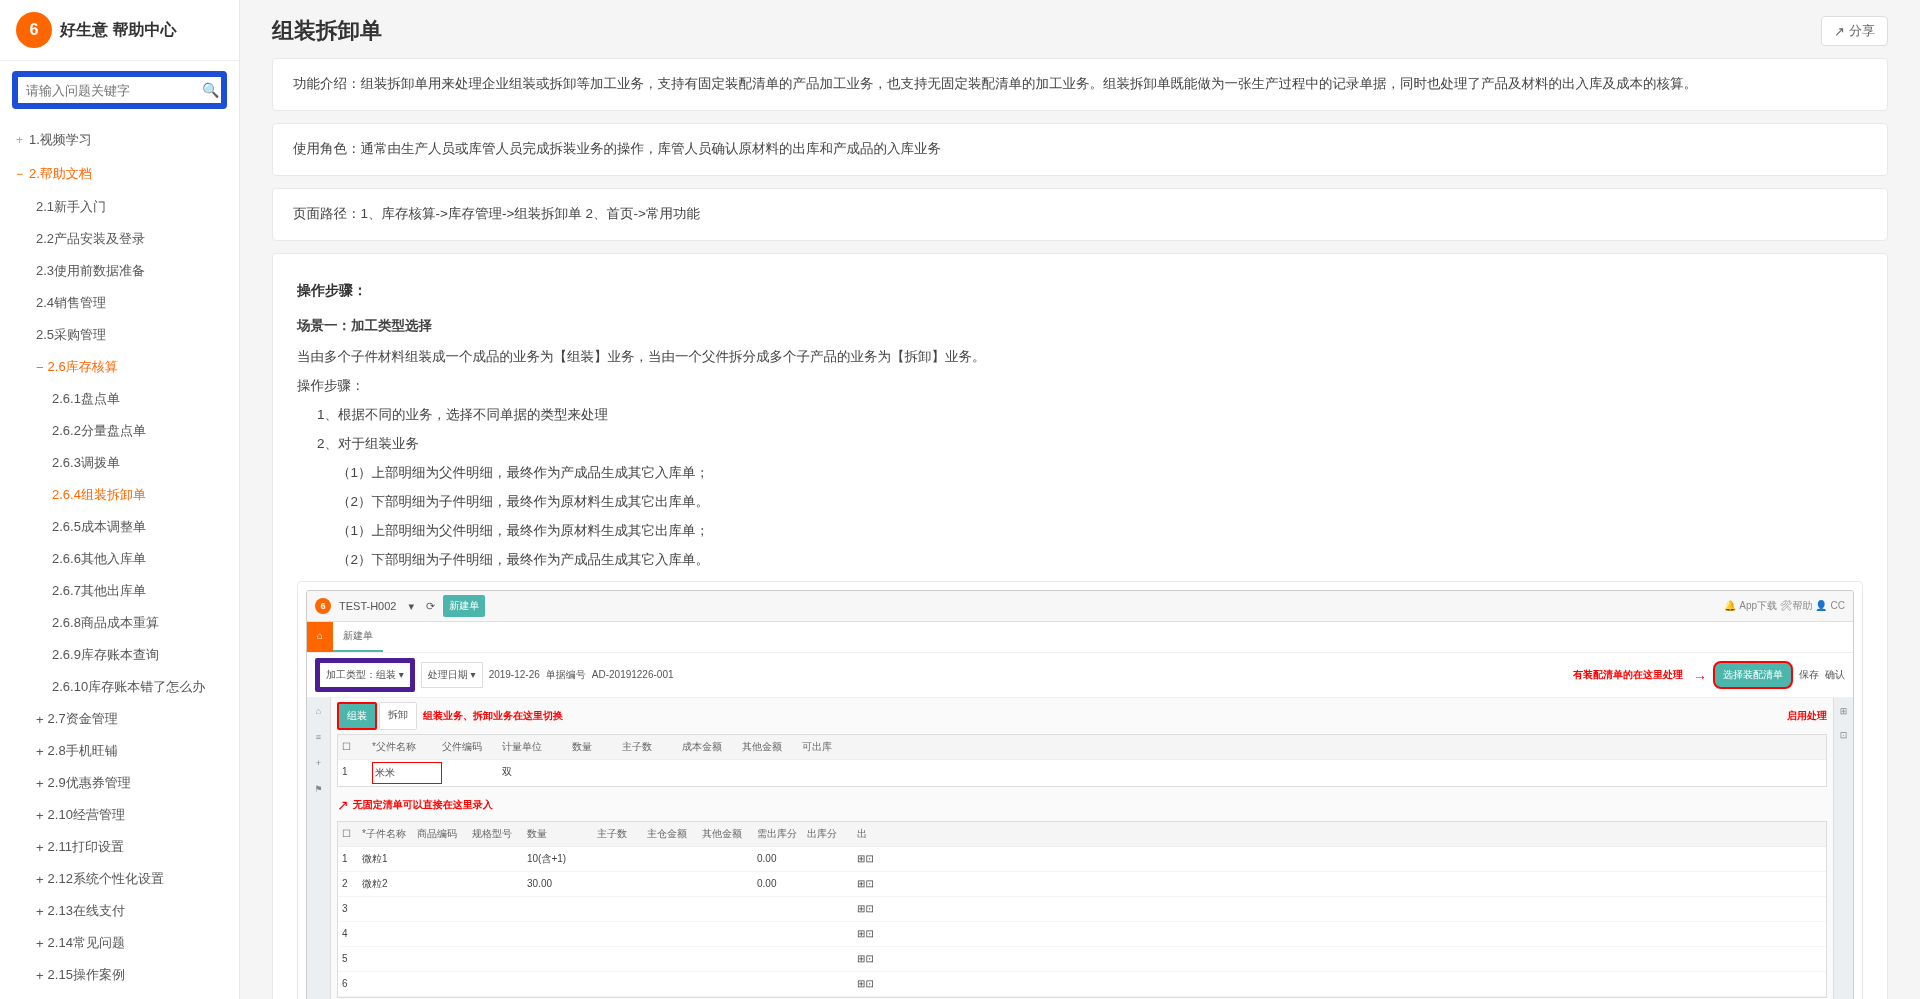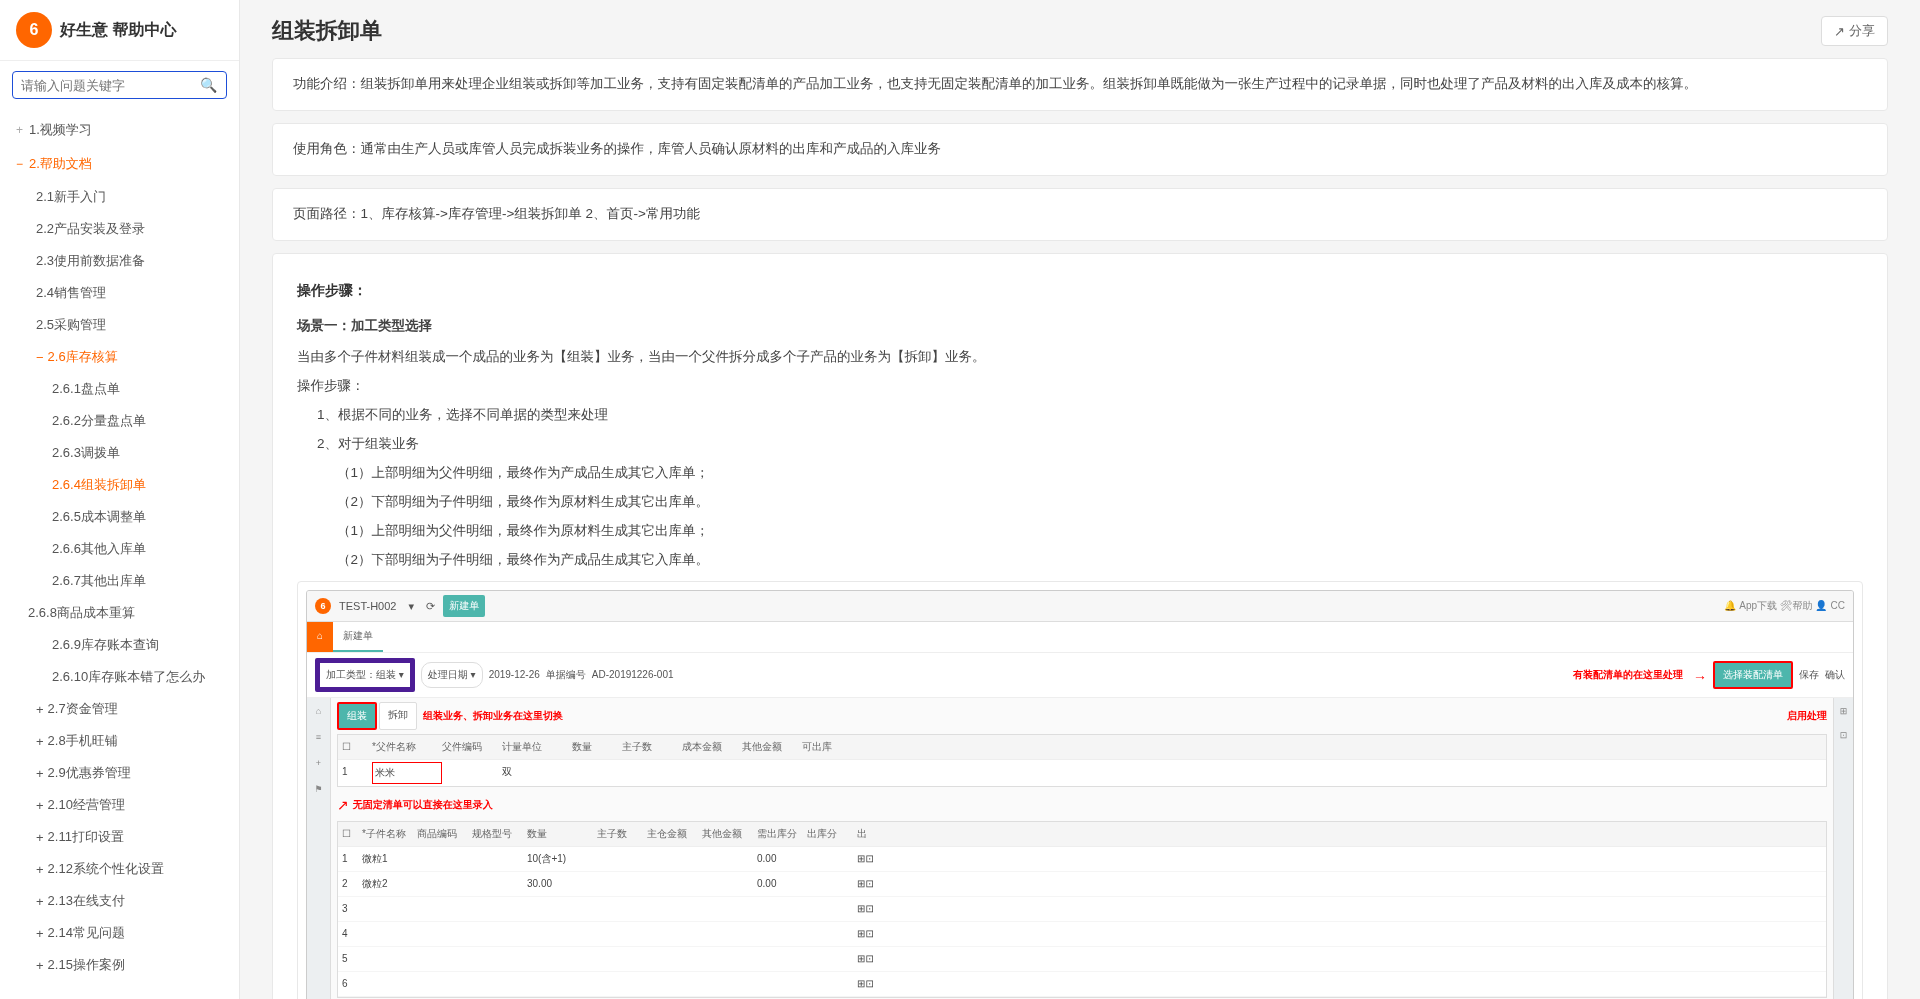--- a/index.html
+++ b/index.html
@@ -30,21 +30,21 @@
       display: flex; align-items: center; justify-content: center;
       color: #fff; font-weight: bold; font-size: 16px;
       margin-right: 8px;
       flex-shrink: 0;
     }
     .brand-name { font-size: 16px; font-weight: bold; color: #333; text-align: center; }
 
     .search-box {
       display: flex; align-items: center;
       margin: 10px 12px;
-      border: 1px solid #1d4ed8;
+      border: 6px solid #1d4ed8;
       border-radius: 4px;
       padding: 5px 8px;
       background: #fff;
     }
     .search-box input {
       border: none; outline: none; flex: 1; font-size: 13px; color: #999;
     }
     .search-icon { color: #999; font-size: 14px; cursor: pointer; }
 
     .nav-section { padding: 4px 0; }
@@ -209,21 +209,21 @@
       <span>2.6库存核算</span>
     </div>
 
     <div class="nav-sub-item" style="padding-left:52px;">2.6.1盘点单</div>
     <div class="nav-sub-item" style="padding-left:52px;">2.6.2分量盘点单</div>
     <div class="nav-sub-item" style="padding-left:52px;">2.6.3调拨单</div>
     <div class="nav-sub-item active" style="padding-left:52px; color:#f60;">2.6.4组装拆卸单</div>
     <div class="nav-sub-item" style="padding-left:52px;">2.6.5成本调整单</div>
     <div class="nav-sub-item" style="padding-left:52px;">2.6.6其他入库单</div>
     <div class="nav-sub-item" style="padding-left:52px;">2.6.7其他出库单</div>
-    <div class="nav-sub-item" style="padding-left:28px;">2.6.8商品成本重算</div>
+    <div class="nav-sub-item" style="padding-left:52px;">2.6.8商品成本重算</div>
     <div class="nav-sub-item" style="padding-left:52px;">2.6.9库存账本查询</div>
     <div class="nav-sub-item" style="padding-left:52px;">2.6.10库存账本错了怎么办</div>
 
     <div class="nav-sub-item" style="display:flex;align-items:center;">
       <span style="margin-right:4px;">+</span>
         <span>2.7资金管理</span>
     </div>
     <div class="nav-sub-item" style="display:flex;align-items:center;">
       <span style="margin-right:4px;">+</span>
         <span>2.8手机旺铺</span>
@@ -307,29 +307,29 @@
             <span style="font-size:10px;color:#888;">🔔 App下载 🛠帮助 👤 CC</span>
           </div>
 
           <div style="display:flex;background:#fff;border-bottom:1px solid #eee;padding:0;">
             <div style="background:#f60;color:#fff;padding:4px 10px;font-size:10px;">⌂</div>
             <div style="padding:4px 10px;font-size:10px;color:#666;border-bottom:2px solid #4db6ac;">新建单</div>
           </div>
 
           <div class="sim-toolbar">
             <span style="border:5px solid #4c1d95;border-radius:2px;padding:2px 6px;font-size:10px;color:#555;">加工类型：组装 ▾</span>
-            <span style="border:1px solid #ddd;border-radius:10px;padding:2px 6px;font-size:10px;color:#555;">处理日期 ▾</span>
+            <span style="border:1px solid #ddd;border-radius:0;padding:2px 6px;font-size:10px;color:#555;">处理日期 ▾</span>
             <span style="font-size:10px;color:#555;">2019-12-26</span>
             <span style="font-size:10px;color:#555;">单据编号</span>
             <span style="font-size:10px;color:#555;">AD-20191226-001</span>
             <span style="flex:1;"></span>
 
             <span style="color:red;font-size:10px;font-weight:bold;margin-right:4px;">有装配清单的在这里处理</span>
             <span style="color:red;font-size:14px;">→</span>
-            <span style="background:#4db6ac;color:#fff;padding:2px 8px;border-radius:2px;font-size:10px;border:2px solid red;">选择装配清单</span>
+            <span style="background:#4db6ac;color:#fff;padding:2px 8px;border-radius:8px;font-size:10px;border:2px solid red;">选择装配清单</span>
             <span style="font-size:10px;color:#555;">保存</span>
             <span style="font-size:10px;color:#555;">确认</span>
           </div>
 
           <div style="display:flex;">
 
             <div class="sim-left-icons">
               <span>⌂</span>
               <span>≡</span>
               <span>+</span>

